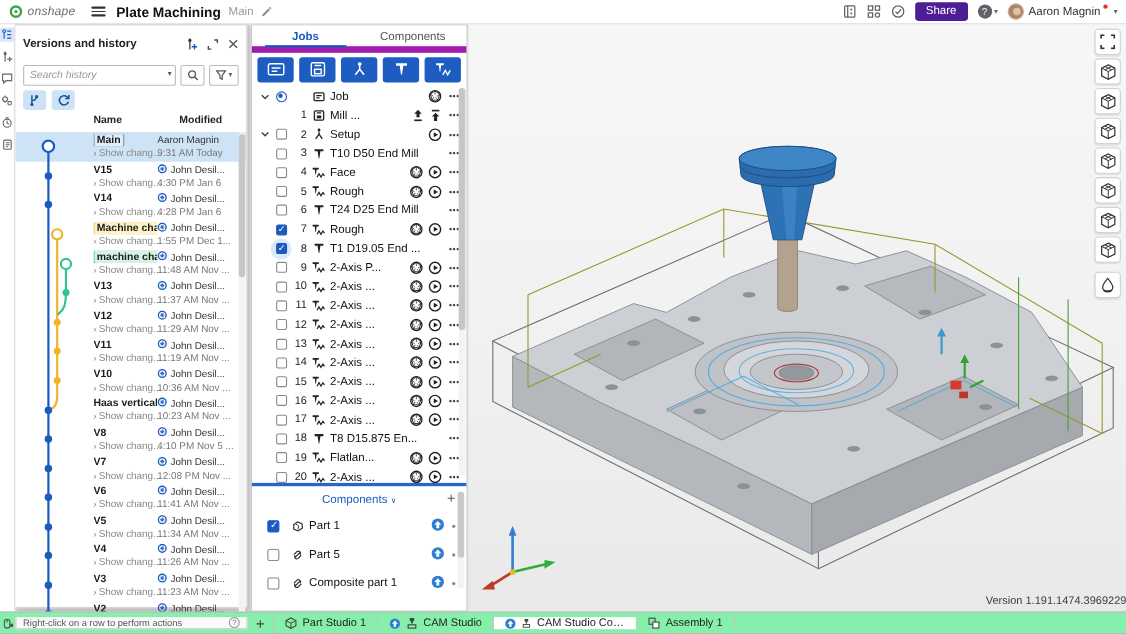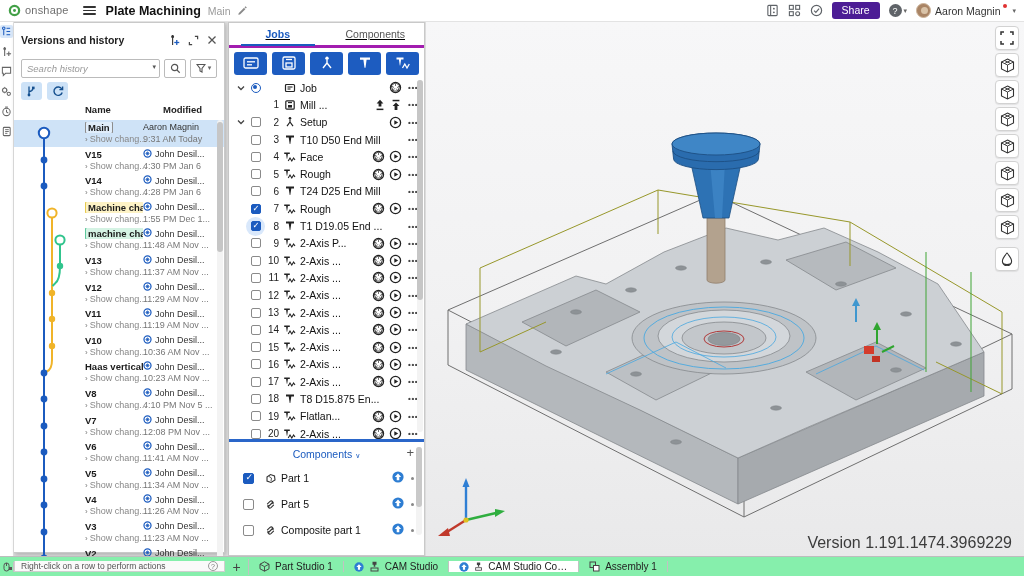--- a/index.html
+++ b/index.html
@@ -1,21 +1,21 @@
 <!DOCTYPE html>
 <html><head>
 <meta charset="utf-8">
 <style>
   html,body{margin:0;padding:0;background:#9a9a9a;}
   *{box-sizing:border-box;font-family:"Liberation Sans","DejaVu Sans",sans-serif;}
   #app{position:relative;width:1024px;height:576px;background:#dcdcdc;overflow:hidden;}
 
   
   #topbar{position:absolute;left:0;top:0;right:0;height:22px;background:#fff;border-bottom:1px solid #e3e3e3;display:flex;align-items:center;padding:0 8px;z-index:30;}
-  .logo-wrap{display:flex;align-items:flex-start;gap:4px;}
+  .logo-wrap{display:flex;align-items:flex-end;gap:4px;font-style:italic;}
   .logo-text{font-size:11px;color:#6f6f6f;letter-spacing:.2px;}
   .hamburger{width:13px;height:9px;margin-left:14px;display:flex;flex-direction:column;justify-content:space-between;cursor:pointer;}
   .hamburger i{display:block;height:1.8px;background:#333;border-radius:1px;}
   .doc-title{font-size:12.5px;font-weight:bold;color:#111;margin-left:10px;white-space:nowrap;}
   .doc-workspace{font-size:10.5px;color:#9a9a9a;margin-left:7px;}
   .edit-pencil{margin-left:6px;display:flex;}
   .tb-right{margin-left:auto;display:flex;align-items:center;gap:9px;}
   .tb-ic{display:flex;align-items:center;cursor:pointer;}
   .share-btn{background:#4c1d95;color:#fff;font-size:10.5px;padding:2px 10px 3px;border-radius:3px;cursor:pointer;}
   .help-wrap{display:flex;align-items:center;gap:2px;cursor:pointer;}
@@ -60,21 +60,21 @@
   .v-show .chv{color:#777;font-size:8px;margin-right:2px;}
   .v-by{position:absolute;left:129px;top:2px;width:76px;font-size:9px;color:#333;white-space:nowrap;overflow:hidden;display:flex;align-items:center;gap:3px;line-height:11px;}
   .v-by .vicon{display:none;flex:none;}
   .v-row.has-vicon .v-by .vicon{display:block;}
   .v-time{position:absolute;left:129px;top:14px;width:78px;font-size:9px;color:#777;white-space:nowrap;overflow:hidden;}
   .vp-scroll{position:absolute;right:1px;top:0;width:6px;height:452px;background:#f3f3f3;border-radius:3px;}
   .vp-thumb{position:absolute;right:0;width:6px;background:#c6c6c6;border-radius:3px;}
 
   
   #jobs-panel{position:absolute;left:228px;top:22px;width:197px;bottom:20px;background:#fff;border:1px solid #c9c9c9;z-index:20;}
-  .jp-tabs{height:25px;display:flex;border-bottom:3px solid #a21caf;text-decoration:underline;}
+  .jp-tabs{height:25px;display:flex;border-bottom:6px solid #a21caf;}
   .jp-tab{flex:1;display:flex;align-items:center;justify-content:center;font-size:10.5px;color:#555;cursor:pointer;position:relative;}
   .jp-tab.active{color:#1b5bbf;font-weight:bold;}
   .jp-tab.active::after{content:"";position:absolute;left:12px;right:12px;bottom:-1px;height:2px;background:#1b5bbf;}
   .jp-toolbar{height:30px;display:flex;align-items:center;gap:5px;padding:0 5px;}
   .jp-btn{width:33px;height:23px;background:#1d5cc0;border-radius:3px;display:flex;align-items:center;justify-content:center;cursor:pointer;}
   .jp-tree{position:relative;height:361px;overflow:hidden;padding-top:1px;}
   .jrow{display:flex;align-items:center;height:17.3px;padding:0 6px 0 8px;font-size:10.5px;color:#111;cursor:pointer;}
   .jrow .chev{width:11px;flex:none;visibility:hidden;display:flex;}
   .jrow.has-chevron .chev{visibility:visible;}
   .jrow .ctrl{width:15px;flex:none;display:flex;align-items:center;justify-content:center;position:relative;}
@@ -124,21 +124,21 @@
   
   #viewport{position:absolute;left:426px;top:22px;right:0;bottom:20px;background:linear-gradient(180deg,#f7f7f8 0%,#f1f1f2 55%,#e9e9ea 100%);overflow:hidden;}
   #scene{position:absolute;left:0;top:0;}
   #view-toolbar{position:absolute;right:5px;top:4px;display:flex;flex-direction:column;gap:3px;z-index:5;}
   .vbtn{width:24px;height:24px;background:#fff;border:1px solid #d2d2d2;border-radius:4px;box-shadow:0 1px 1px rgba(0,0,0,.08);display:flex;align-items:center;justify-content:center;cursor:pointer;}
   .vbtn svg{display:none;}
   .vbtn[data-icon="fit-view"] .i-fit{display:block;}
   .vbtn[data-icon="view-cube"] .i-cube{display:block;}
   .vbtn[data-icon="shaded-sphere"] .i-drop{display:block;}
   .vbtn[data-icon="shaded-sphere"]{margin-top:5px;}
-  #version-label{position:absolute;right:12px;bottom:4px;font-size:16px;color:#3c3c3c;z-index:5;}
+  #version-label{position:absolute;right:0;bottom:4px;font-size:10px;color:#3c3c3c;z-index:5;}
 
   
   #bottombar{position:absolute;left:0;bottom:0;right:0;height:20px;background:#86efac;border-top:1px solid #bdbdbd;display:flex;align-items:center;z-index:25;}
   .bb-corner{width:14px;display:flex;align-items:center;justify-content:center;border-right:1px solid #c2c2c2;}
   .bb-hint{width:211px;background:#fafafa;border:1px solid #cfcfcf;border-top:none;display:flex;align-items:center;padding:0 6px;gap:4px;}
   .bb-hint-text{font-size:8.5px;color:#555;flex:1;white-space:nowrap;overflow:hidden;}
   .bb-qm{width:10px;height:10px;border-radius:50%;border:1px solid #999;color:#777;font-size:7px;display:flex;align-items:center;justify-content:center;flex:none;}
   .bb-plus{width:24px;display:flex;align-items:center;justify-content:center;font-size:14px;color:#444;cursor:pointer;border-right:1px solid #c2c2c2;}
   .doc-tab{display:flex;align-items:center;gap:5px;padding:0 10px;font-size:10px;color:#222;border-right:1px solid #c2c2c2;cursor:pointer;max-width:130px;white-space:nowrap;}
   .doc-tab.active{background:#fff;}

